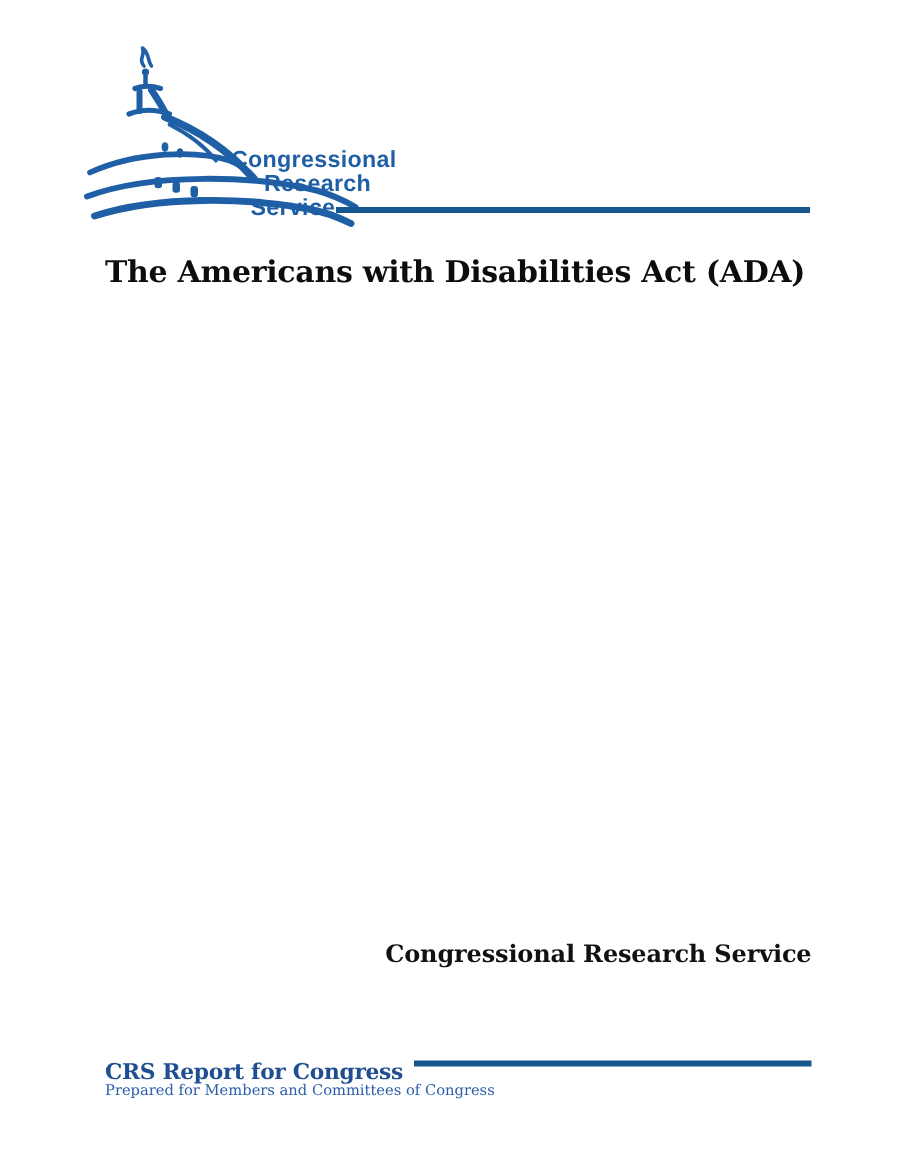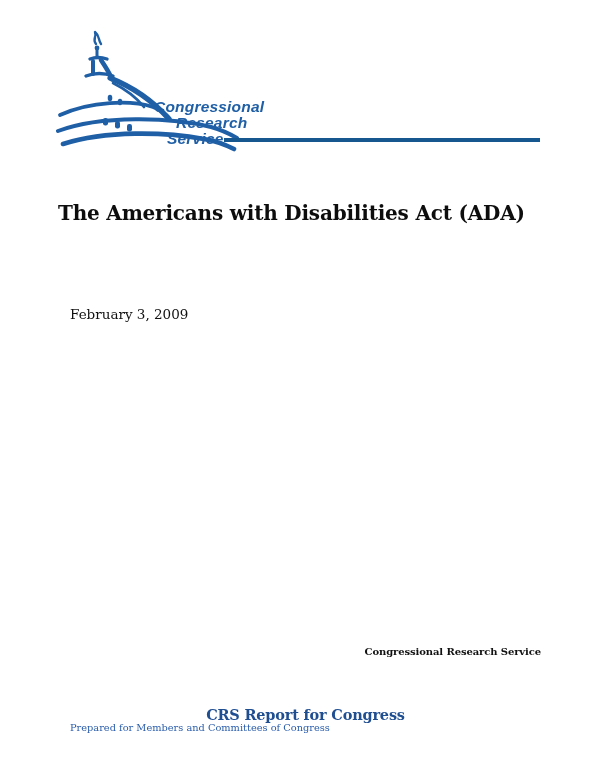--- a/index.html
+++ b/index.html
@@ -15,64 +15,63 @@
 
   
   .logo-art {
     position:absolute; left:56px; top:30px;
     width:200px; height:122px;
     color:var(--brand-blue, #1f5fa6);
   }
   .logo-text {
     position:absolute; left:154px; top:99px;
     font-family:"Liberation Sans","DejaVu Sans",sans-serif;
-    font-weight:700; font-style:italic;
+    font-weight:700; 
     font-size:15.5px; line-height:15.8px;
     letter-spacing:.2px;
     color:var(--brand-blue, #1f5fa6);
   }
   .logo-text .l2 { margin-left:22px; }
   .logo-text .l3 { margin-left:13px; }
   .header-rule {
     position:absolute; left:224px; top:138px;
     width:316px; height:4px;
     background:var(--rule-blue, #17578f);
   }
 
   
   .title {
-    position:absolute; left:58px; top:166px;
+    position:absolute; left:70px; top:166px;
     width:490px;
     font-size:20px; font-weight:700;
     line-height:31.5px; letter-spacing:-.2px;
     color:#0d0d0d;
-    margin-top:32px;
   }
   .author {
     position:absolute; left:70px; top:252px;
     font-size:13.5px; line-height:21.5px;
   }
   .author-name { font-weight:700; }
   .date-line {
     position:absolute; left:70px; top:306px;
     font-size:13.5px;
   }
 
   
   .footer-right {
-    position:absolute; top:643px; right:59px;
+    position:absolute; top:627px; right:59px;
     text-align:right;
-    font-size:10px; line-height:17px;
+    font-size:16px; line-height:17px;
     letter-spacing:-.1px;
   }
   .footer-right .org { font-weight:700; }
   .footer-row {
     position:absolute; left:70px; top:706px;
     width:471px;
-    display:flex; align-items:center;flex-direction:column;
+    display:flex; 
   }
   .crs-label {
     font-size:14.5px; font-weight:700;
     letter-spacing:-.2px; white-space:nowrap;
     color:var(--navy-blue, #1f4e91);
   }
   .footer-rule {
     flex:1; height:4px; margin-left:7px;
     position:relative; top:1px;
     background:var(--rule-blue, #17578f);
@@ -118,21 +117,20 @@
     <div class="l1">Congressional</div>
     <div class="l2">Research</div>
     <div class="l3">Service</div>
   </div>
 
   <div class="header-rule"></div>
 
   <h1 class="title"><span>The Americans with Disabilities Act (ADA)</span><br></h1>
 
 
-  <div class="date-line">February 3, 2009</div>
 
   <div class="footer-right">
     <div class="org">Congressional Research Service</div>
   </div>
 
   <div class="footer-row">
     <span class="crs-label">CRS Report for Congress</span>
     <span class="footer-rule"></span>
   </div>
   <div class="tagline">Prepared for Members and Committees of Congress</div>

